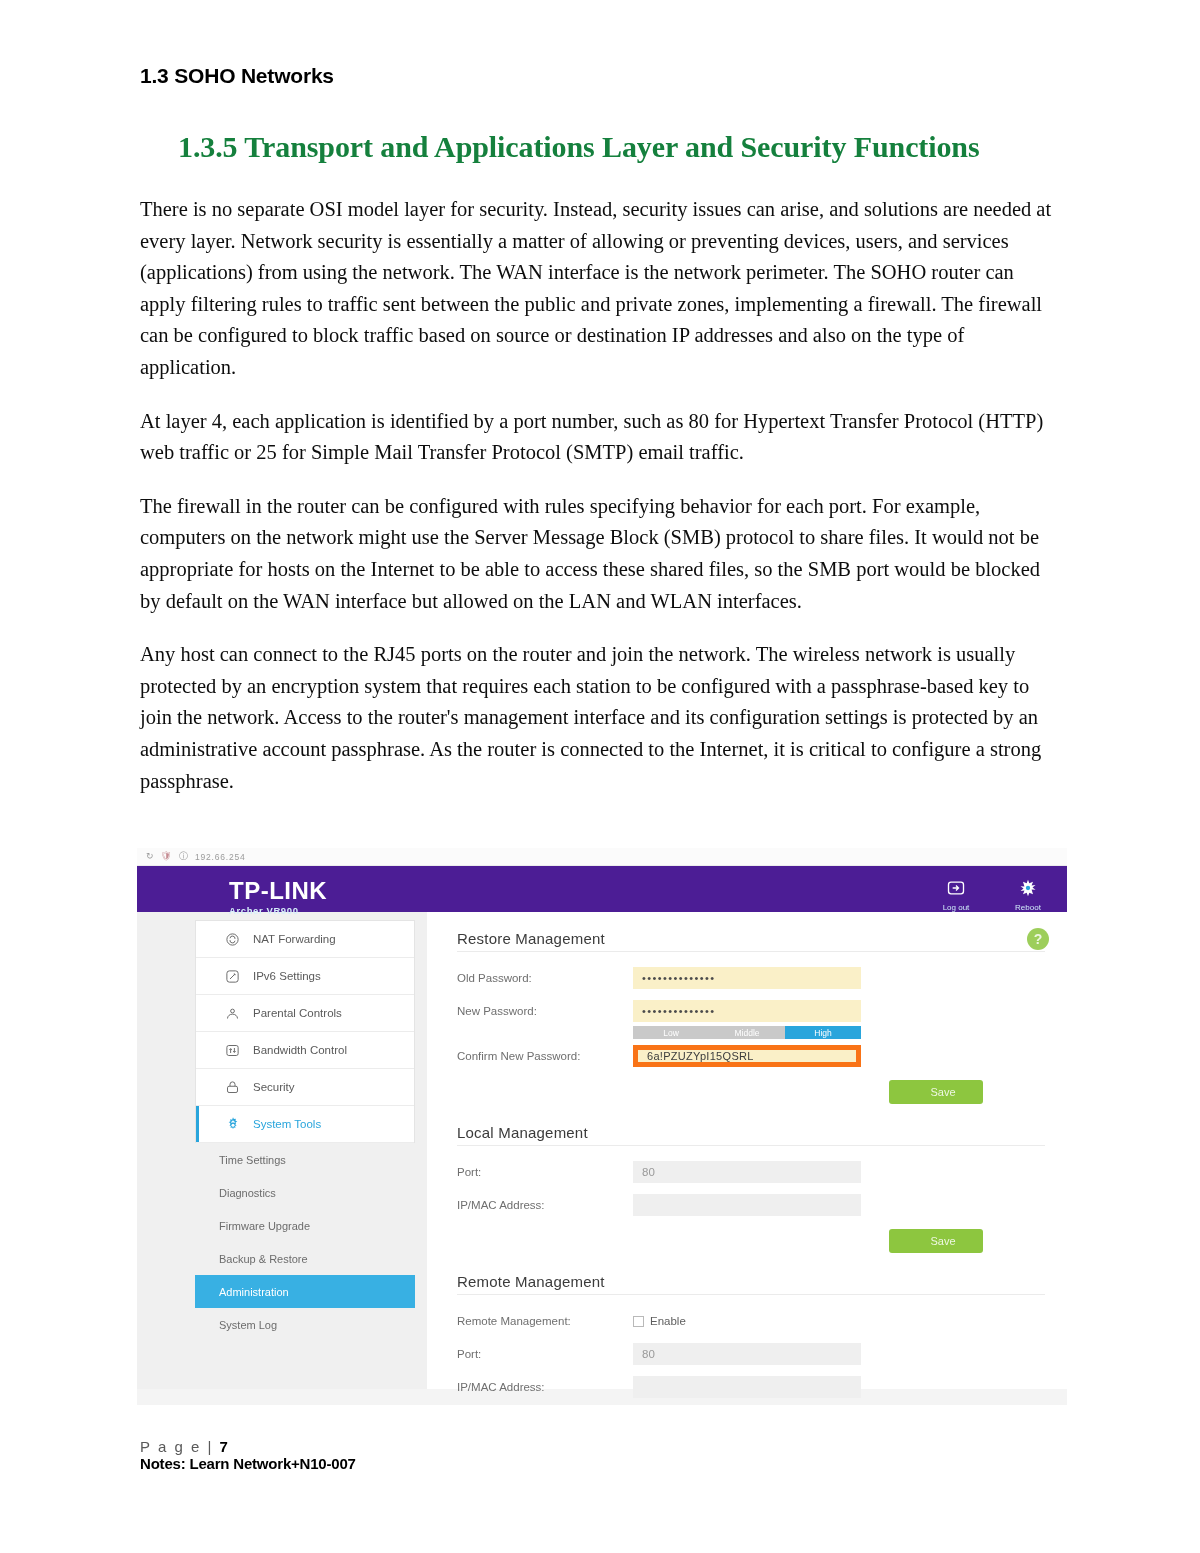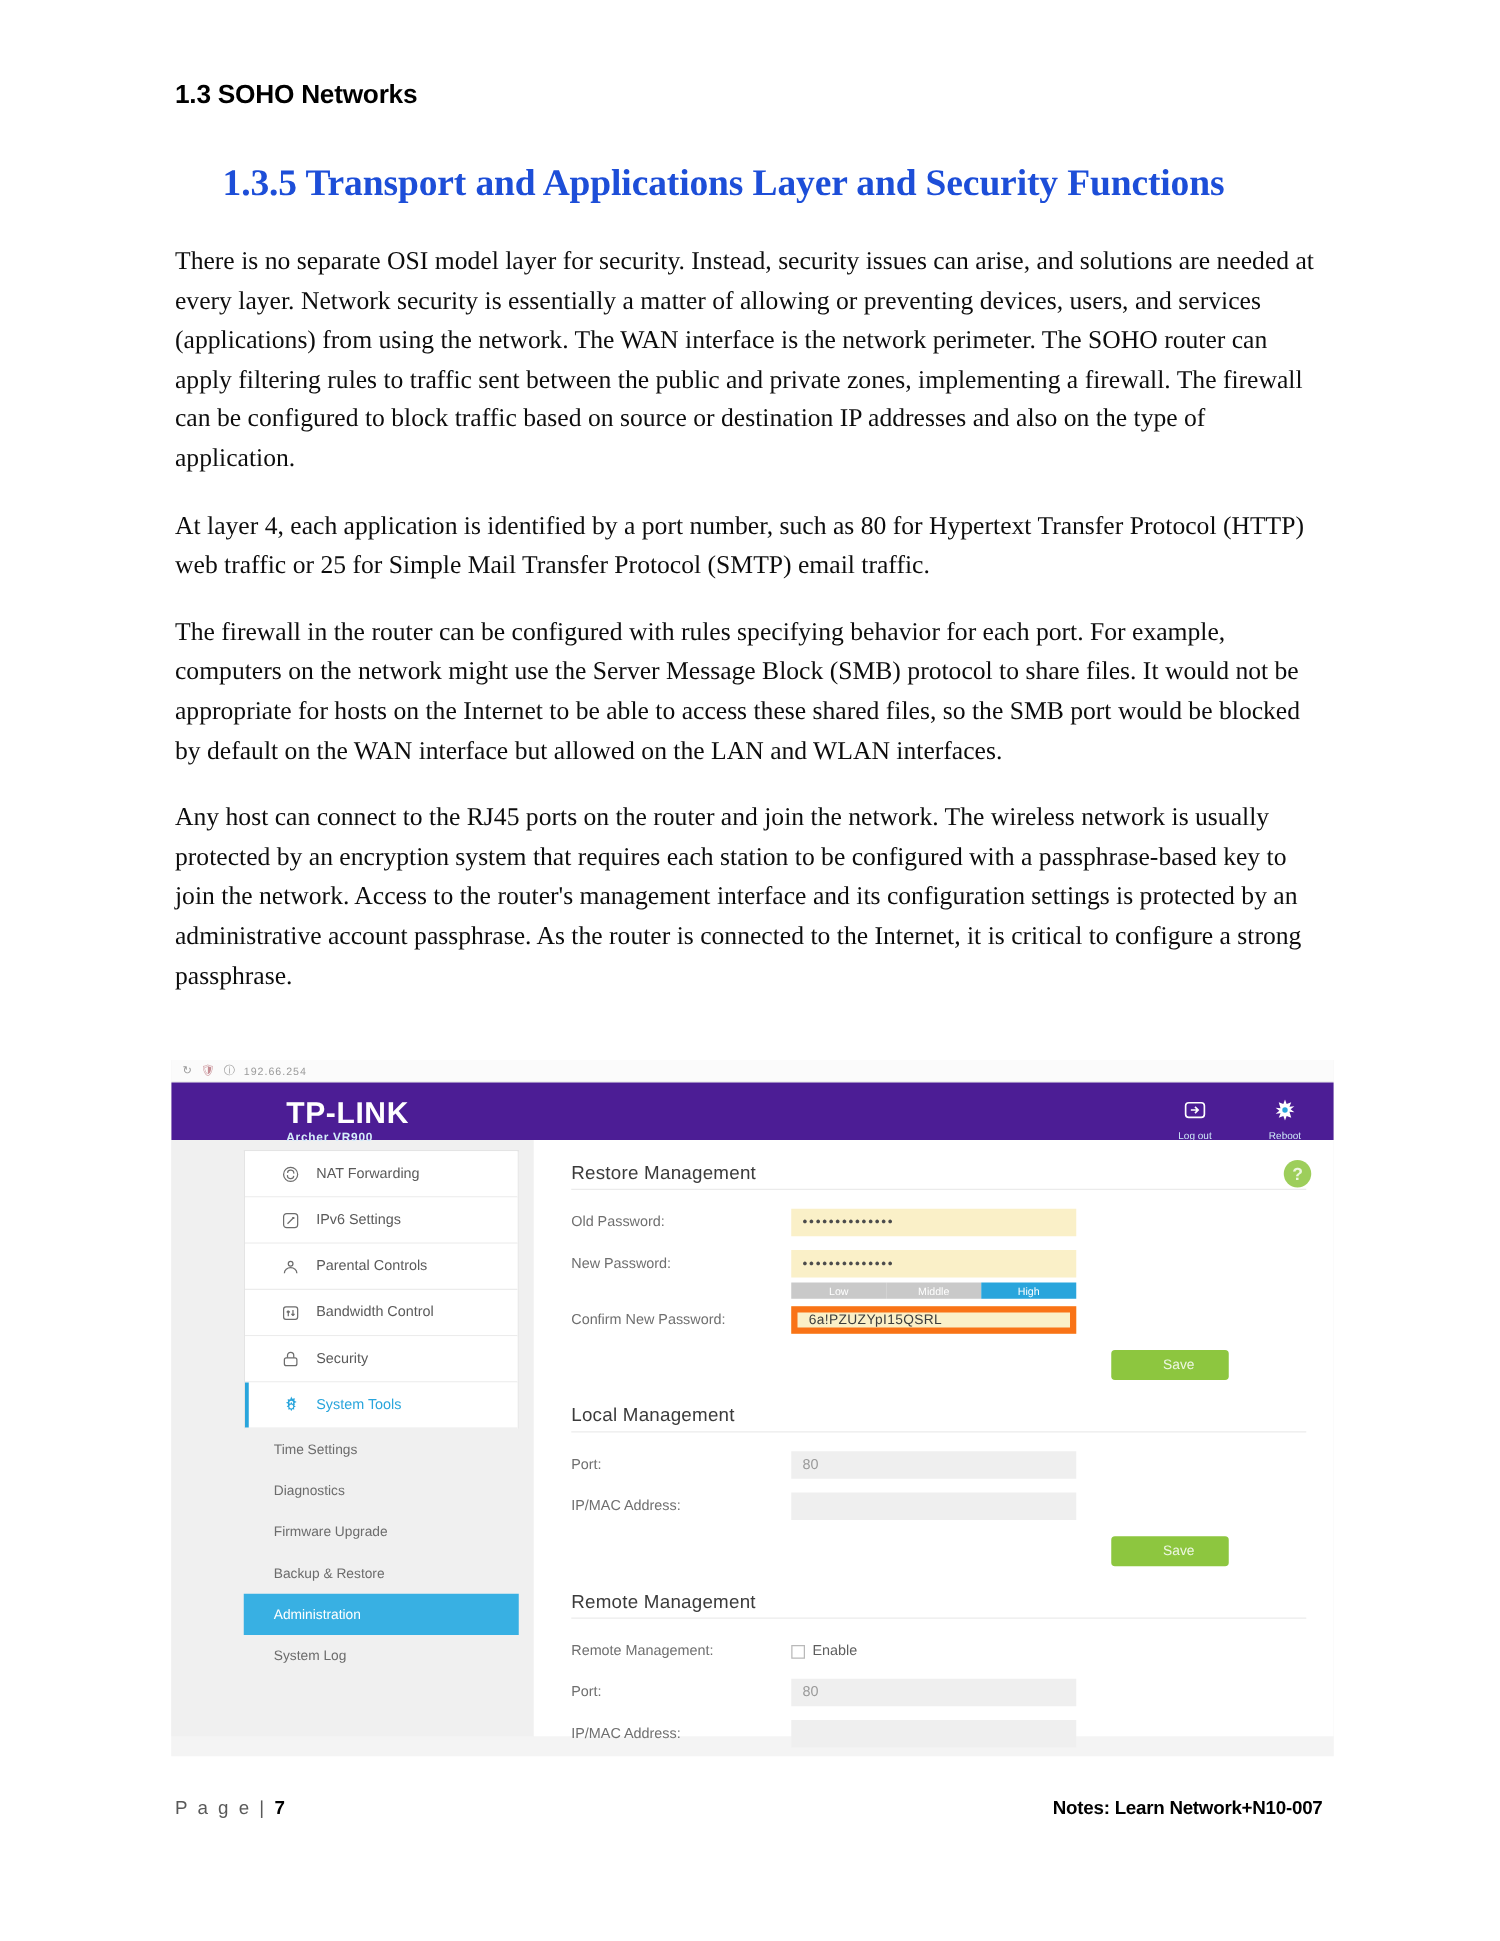--- a/index.html
+++ b/index.html
@@ -36,21 +36,21 @@
     letter-spacing: -0.2px;
     margin: 0 0 42px 0;
     color: #000;
   }
   .h-sub {
     font-family: "Liberation Serif", serif;
     font-weight: bold;
     font-size: 30px;
     margin: 0 0 30px 0;
     padding-left: 38px;
-    color: #1d4ed8;
+    color: #15803d;
     letter-spacing: -0.1px;
   }
   p.para {
     font-family: "Liberation Serif", serif;
     font-size: 20.5px;
     line-height: 31.6px;
     margin: 0 0 22px 0;
     color: #0d0d0d;
     text-align: left;
   }
@@ -370,20 +370,21 @@
 
   
   .footer {
     position: absolute;
     left: 140px;
     top: 1438px;
     width: 918px;
     display: flex;
     justify-content: space-between;
     align-items: baseline;
+    flex-direction: column;
   }
   .pg {
     font-family: "Liberation Sans", sans-serif;
     font-size: 15px;
     color: #595959;
     letter-spacing: 2px;
   }
   .pg b { color: #000; letter-spacing: 0; }
   .foot-right {
     font-family: "Liberation Sans", sans-serif;

